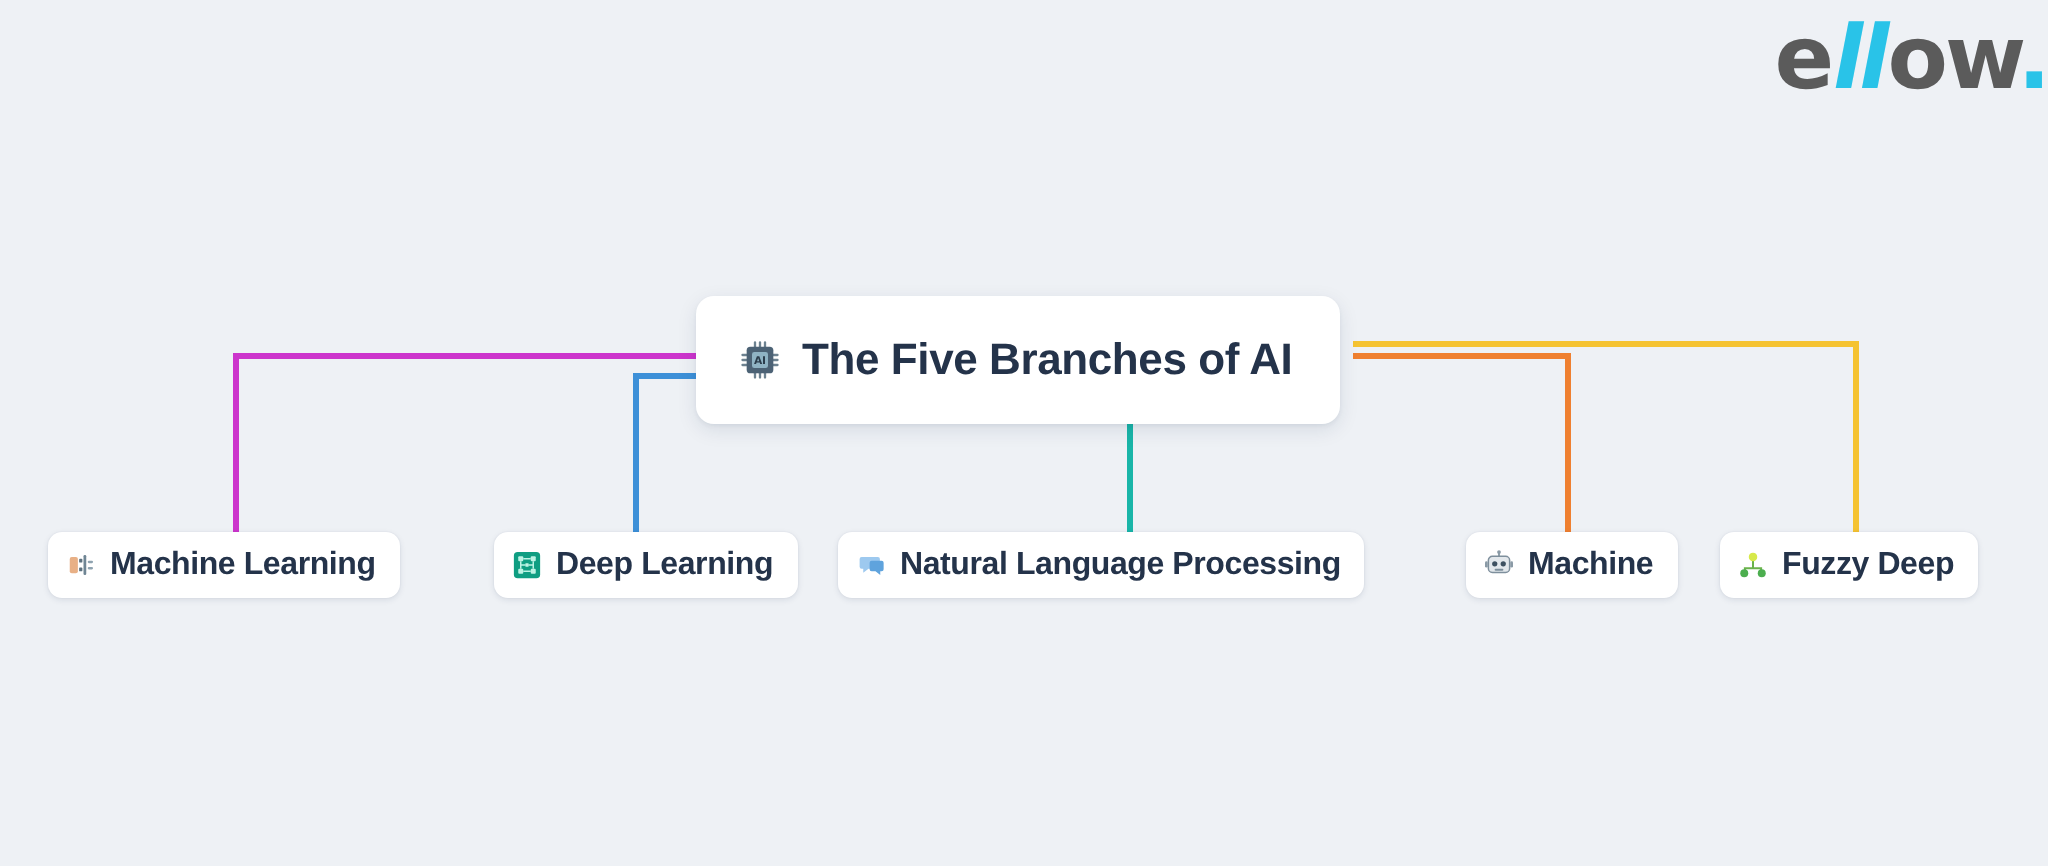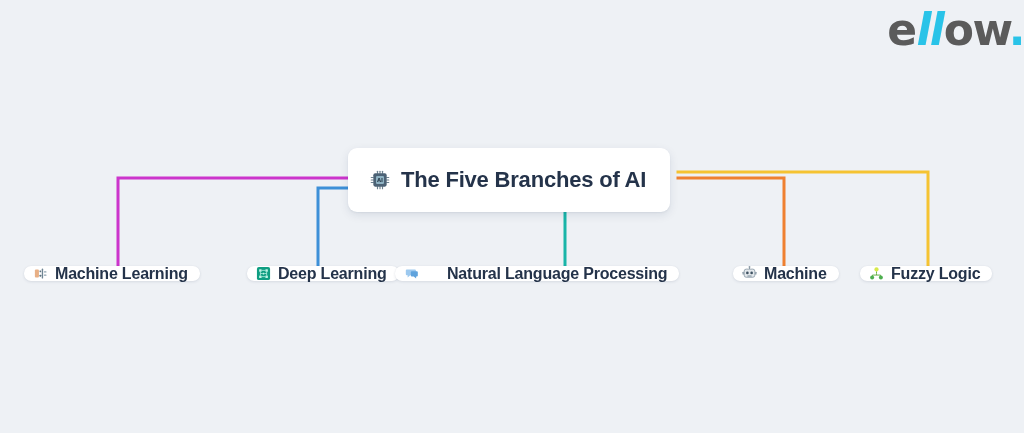--- a/index.html
+++ b/index.html
@@ -83,38 +83,38 @@
     letter-spacing: -0.2px;
   }
   .node-root .node-icon {
     margin-right: 11px;
     display: inline-flex;
     align-items: center;
   }
 
   .node-leaf {
     top: 266px;
-    height: 15px;
+    height: 33px;
     padding: 0 12px 0 9px;
   }
   .node-leaf .node-label {
     font-size: 16px;
     font-weight: 700;
     color: #24334a;
     letter-spacing: -0.2px;
   }
   .node-leaf .node-icon {
     margin-right: 7px;
     display: inline-flex;
     align-items: center;
   }
 
   .leaf-0 { left: 24px;  }
   .leaf-1 { left: 235px; margin-left: 12px; }
-  .leaf-2 { left: 395px; gap: 21px; }
+  .leaf-2 { left: 419px; }
   .leaf-3 { left: 733px; }
   .leaf-4 { left: 860px; }
 </style>
 </head>
 <body>
 
 <div id="brand">
   <span class="wordmark"><span class="seg-dark">e</span><span class="seg-accent">ll</span><span class="seg-dark">ow</span><span class="seg-dot">.</span></span>
 </div>
 
@@ -228,16 +228,16 @@
         <g stroke="#6ab24a" stroke-width="1.6" fill="none">
           <path d="M12 8.5v3.5"></path>
           <path d="M5.5 17v-2.5h13V17"></path>
           <path d="M12 12v2.5"></path>
         </g>
         <circle cx="12" cy="5.5" r="3.4" fill="#d7e94a"></circle>
         <circle cx="5" cy="18.5" r="3.2" fill="#4cae4f"></circle>
         <circle cx="19" cy="18.5" r="3.2" fill="#4cae4f"></circle>
       </svg>
     </span>
-    <span class="node-label">Fuzzy Logic</span>
+    <span class="node-label">Fuzzy Deep</span>
   </div>
 
 </div>
 
 </body></html>

